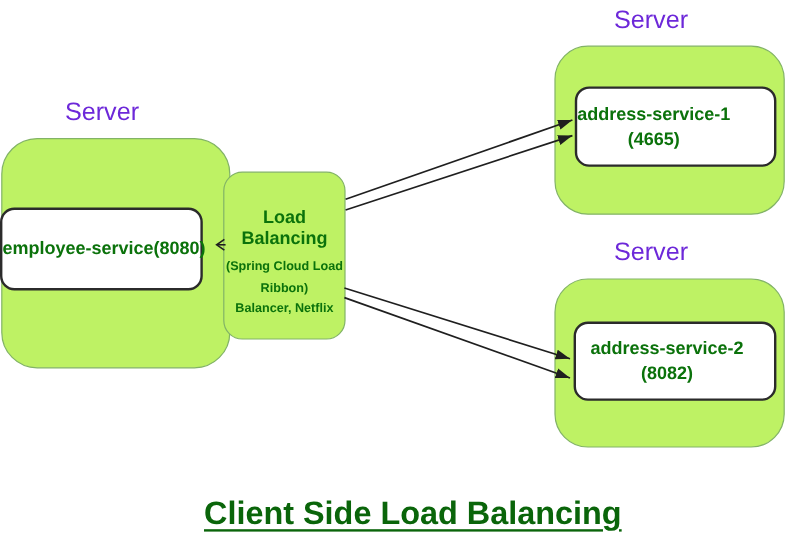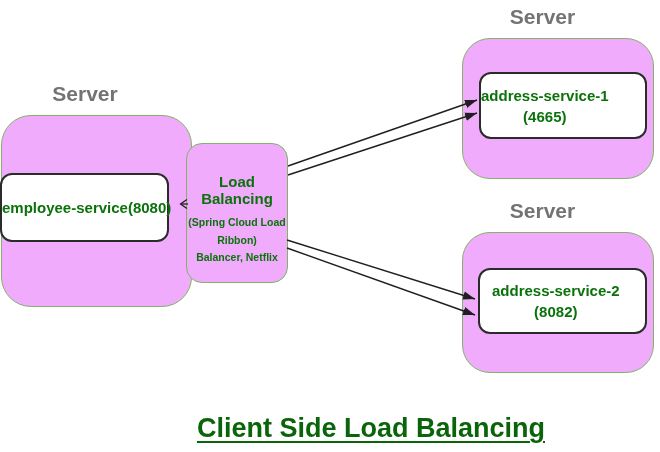--- a/index.html
+++ b/index.html
@@ -1,38 +1,38 @@
 <!DOCTYPE html>
 <html><head>
 <meta charset="utf-8">
 <style>
   html,body{margin:0;padding:0;}
   body{font-family:"Liberation Sans", sans-serif; background:#ffffff;}
   .canvas{position:relative;width:660px;height:452px;background:#ffffff;overflow:hidden;}
   .group-box{
     position:absolute;box-sizing:border-box;
-    background:#f0abfc;border:1.5px solid #82b366;
+    background:#bef264;border:1.5px solid #82b366;
   }
   .inner-box{
     position:absolute;box-sizing:border-box;
     background:#ffffff;border:2px solid #2b2b2b;border-radius:12px;
     display:flex;align-items:center;
     text-align:center;color:#0b720b;font-weight:bold;font-size:15px;line-height:21px;
     white-space:nowrap;
   }
   .server-label{
-    position:absolute;color:#737373;font-weight:bold;font-size:21px;
+    position:absolute;color:#6d28d9;font-weight:normal;font-size:21px;
     text-align:center;line-height:23px;
   }
   .lb-box{border-radius:16px;display:flex;flex-direction:column;align-items:center;padding-top:29px;}
   .lb-name{color:#0b720b;font-weight:bold;font-size:15px;line-height:17px;text-align:center;}
   .lb-sub{color:#0b720b;font-weight:bold;font-size:10.5px;line-height:17.5px;text-align:center;margin-top:7px;}
   .diagram-title{
     position:absolute;color:#0a650a;font-weight:bold;font-size:27px;
-    text-align:right;text-decoration:underline;text-decoration-thickness:2px;text-underline-offset:4px;
+    text-align:left;text-decoration:underline;text-decoration-thickness:2px;text-underline-offset:4px;
   }
   .connector-layer{position:absolute;left:0;top:0;pointer-events:none;}
 </style>
 </head>
 <body>
 
 <div class="canvas">
 
   <div class="server-label" style="left:20px;top:82px;width:130px;">Server</div>
 

